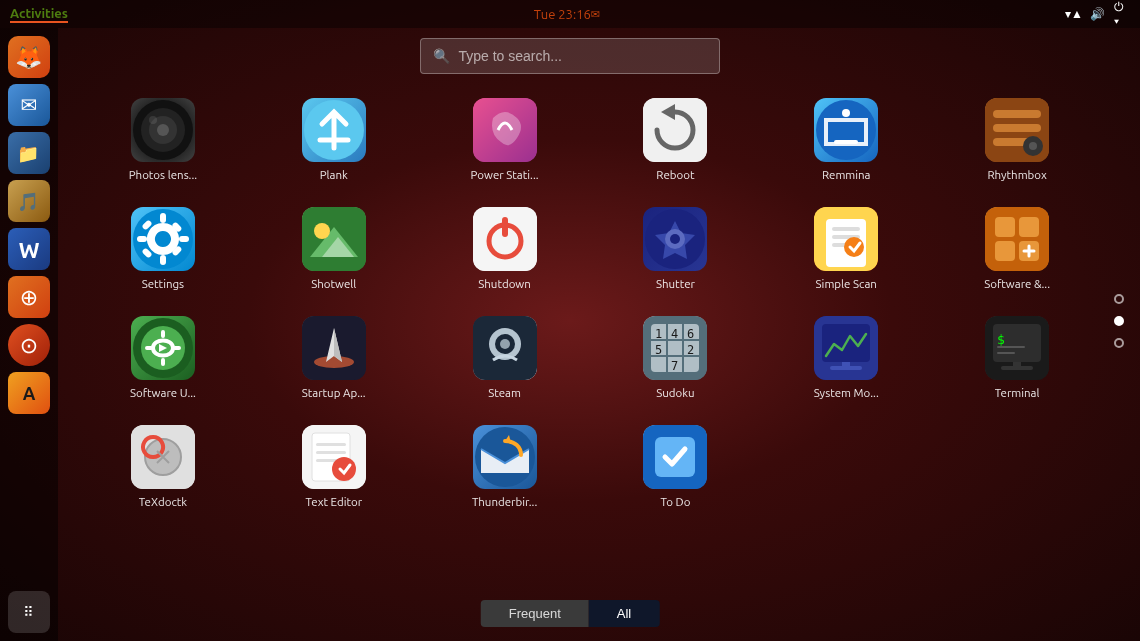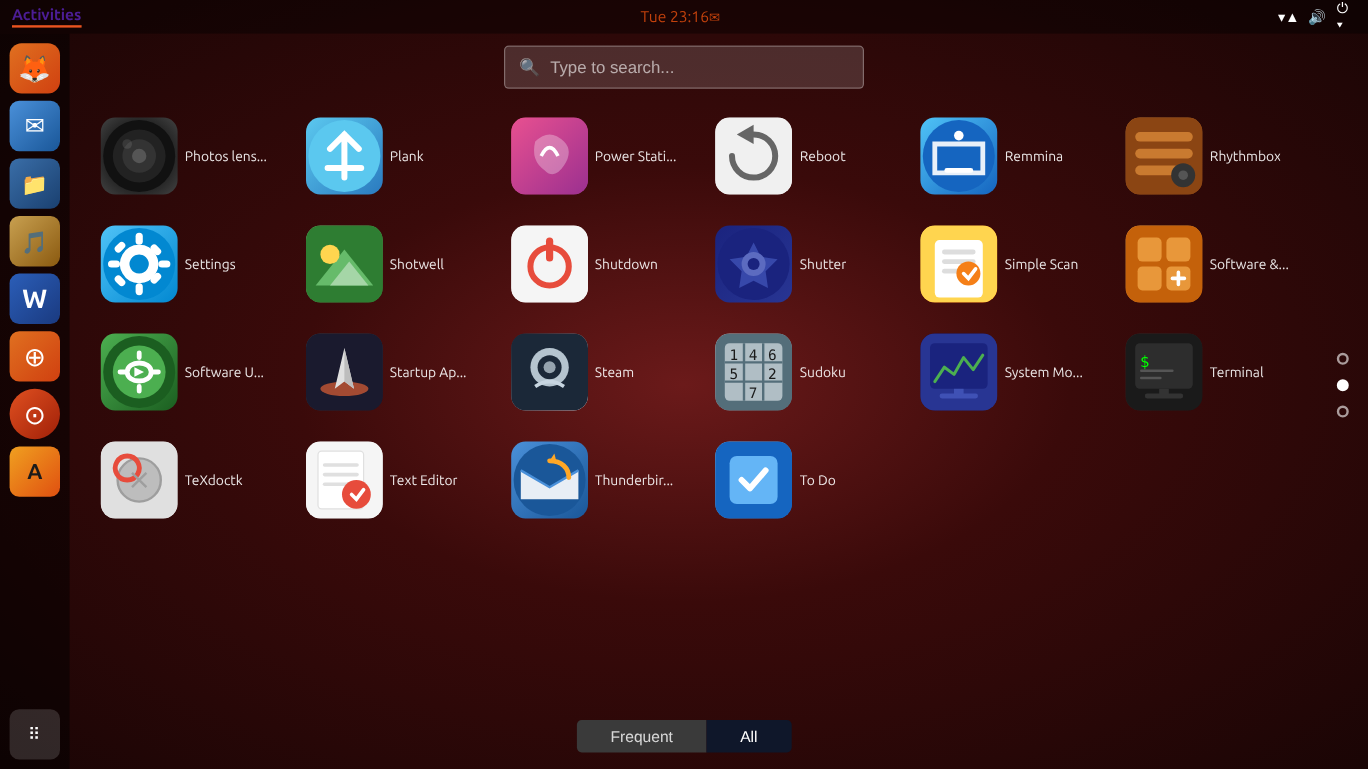--- a/index.html
+++ b/index.html
@@ -19,21 +19,21 @@
       top: 0; left: 0; right: 0;
       height: 28px;
       background: rgba(0,0,0,0.4);
       display: flex;
       align-items: center;
       justify-content: space-between;
       padding: 0 10px;
       z-index: 100;
     }
     .top-bar-left {
-      color: #4c1d95;
+      color: #4d7c0f;
       font-size: 13px;
       font-weight: bold;
       border-bottom: 2px solid #e95420;
       padding-bottom: 1px;
     }
     .top-bar-center {
       color: #c2410c;
       font-size: 13px;
       display: flex;
       align-items: center;
@@ -117,20 +117,21 @@
       top: 90px;
       left: 80px;
       right: 40px;
       display: grid;
       grid-template-columns: repeat(6, 1fr);
       gap: 10px 5px;
       z-index: 10;
     }
     .app-item {
       display: flex;
+      flex-direction: column;
       align-items: center;
       cursor: pointer;
       padding: 8px 4px;
       border-radius: 8px;
       gap: 6px;
     }
     .app-icon {
       width: 64px;
       height: 64px;
       border-radius: 12px;

